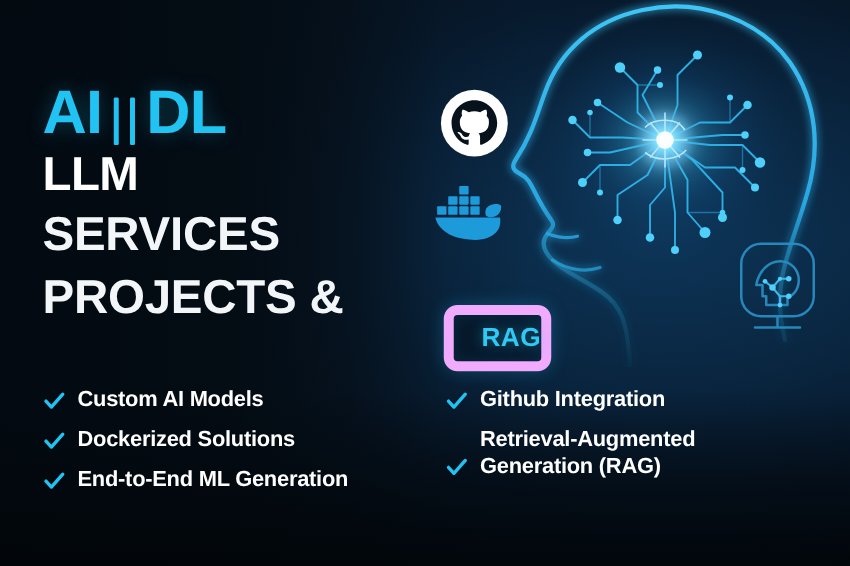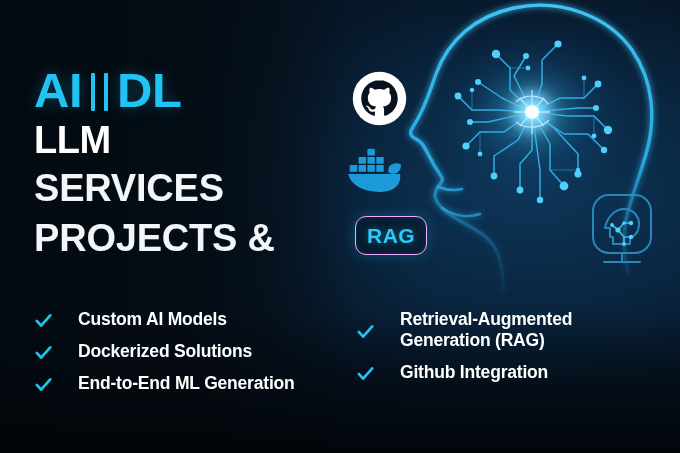--- a/index.html
+++ b/index.html
@@ -63,21 +63,21 @@
 
   
   .headline-wrap {
     position: absolute;
     left: 34px;
     top: 66px;
     width: 330px;
   }
   .line-aimldl {
     display: flex;
-    align-items: center;
+    align-items: flex-end;
     gap: 9px;
     font-size: 49px;
     font-weight: 700;
     letter-spacing: -0.5px;
     line-height: 1.0;
     color: #21c3f3;
     text-shadow: 0 0 16px rgba(33,195,243,0.30);
   }
   .sep {
     display: inline-block;
@@ -112,52 +112,52 @@
     top: 309px;
     width: 612px;
     display: flex;
     gap: 22px;
   }
   .feat-col { display: flex; flex-direction: column; gap: 11px; }
   .feat-col.left { width: 300px; }
   .feat-col.right { width: 290px; }
   .feat-item {
     display: flex;
-    align-items: center;
-    gap: 25px;
+    align-items: flex-end;
+    gap: 9px;
   }
   .check {
     flex: 0 0 auto;
     width: 19px;
     height: 19px;
     margin-top: 2px;
   }
   .check svg { display: block; width: 100%; height: 100%; }
   .feat-text {
     font-size: 17.5px;
     font-weight: 700;
     line-height: 1.20;
     color: #ffffff;
     letter-spacing: -0.2px;
   }
 
   
   .rag-badge {
     position: absolute;
     left: 355px;
-    top: 216px;
+    top: 244px;
     width: 70px;
     height: 37px;
-    border: 1px solid #f0abfc;
+    border: 8px solid #f0abfc;
     border-radius: 11px;
     background: rgba(5,18,31,0.55);
     box-shadow: 0 0 14px rgba(33,180,240,0.28), inset 0 0 10px rgba(20,110,170,0.22);
     display: flex;
     align-items: center;
-    justify-content: center;
+    justify-content: flex-end;
   }
   .rag-text {
     font-size: 21px;
     font-weight: 700;
     color: #2ec9f7;
     letter-spacing: 0.4px;
     text-shadow: 0 0 10px rgba(46,201,247,0.45);
   }
 
   
@@ -416,27 +416,27 @@
       </div>
     </div>
 
     <div class="feat-col right">
       <div class="feat-item">
         <span class="check">
           <svg viewBox="0 0 24 24" xmlns="http://www.w3.org/2000/svg">
               <path d="M3.5 12.5 L9 18.5 L20.5 5.5" fill="none" stroke="#21c3f3" stroke-width="3.4" stroke-linecap="round" stroke-linejoin="round"></path>
             </svg>
         </span>
-        <span class="feat-text">Retrieval-Augmented Generation (RAG)</span>
+        <span class="feat-text">Github Integration</span>
       </div>
       <div class="feat-item">
         <span class="check">
           <svg viewBox="0 0 24 24" xmlns="http://www.w3.org/2000/svg">
               <path d="M3.5 12.5 L9 18.5 L20.5 5.5" fill="none" stroke="#21c3f3" stroke-width="3.4" stroke-linecap="round" stroke-linejoin="round"></path>
             </svg>
         </span>
-        <span class="feat-text">Github Integration</span>
+        <span class="feat-text">Retrieval-Augmented Generation (RAG)</span>
       </div>
     </div>
 
   </div>
 
 </div>
 
 </body></html>

